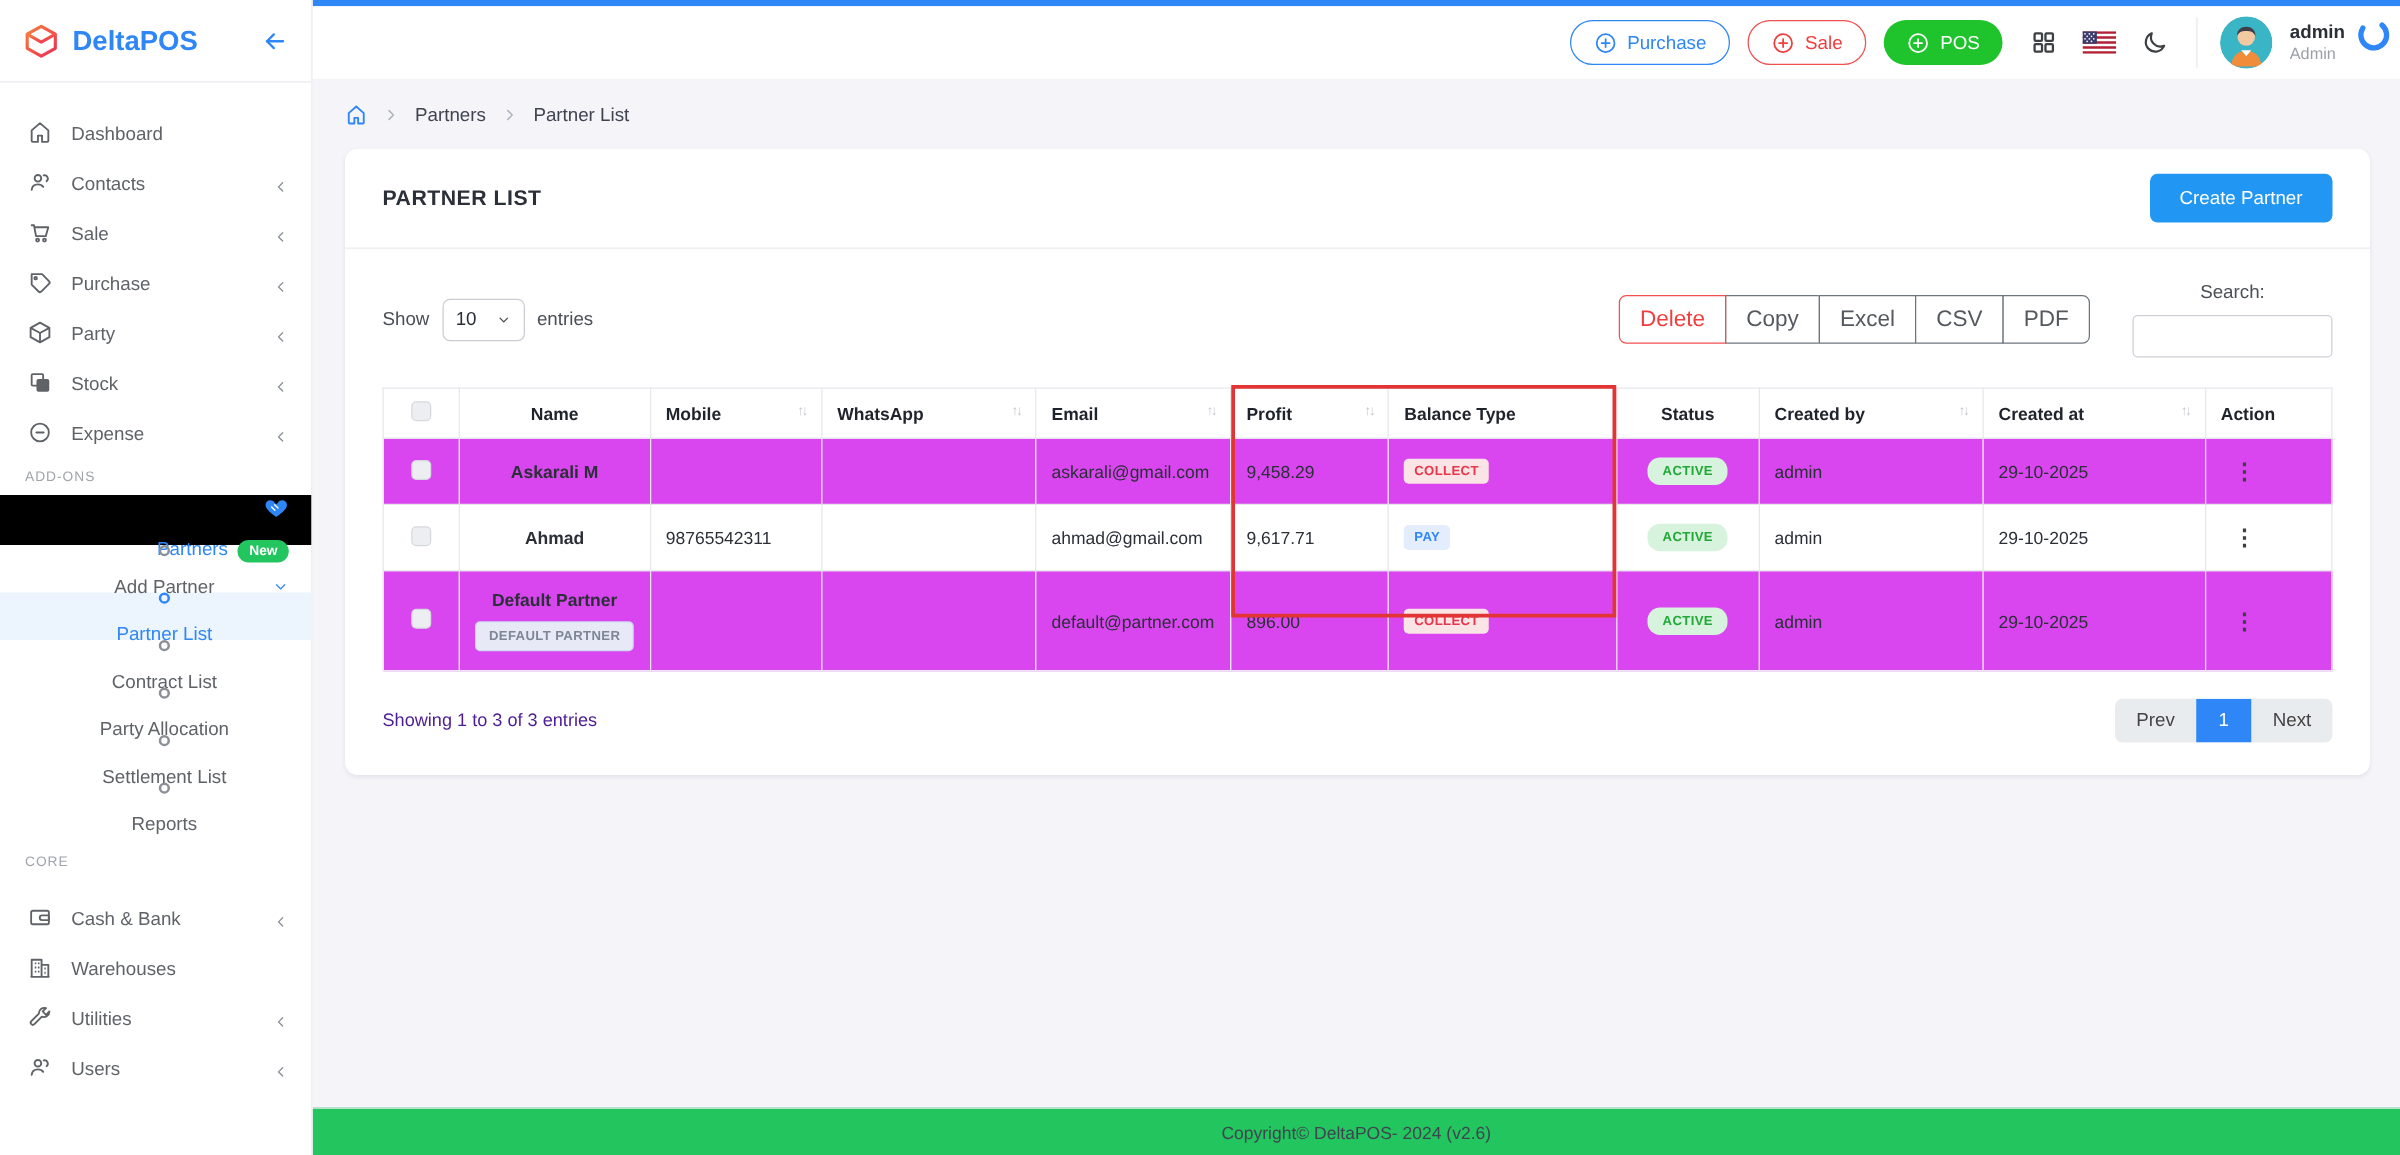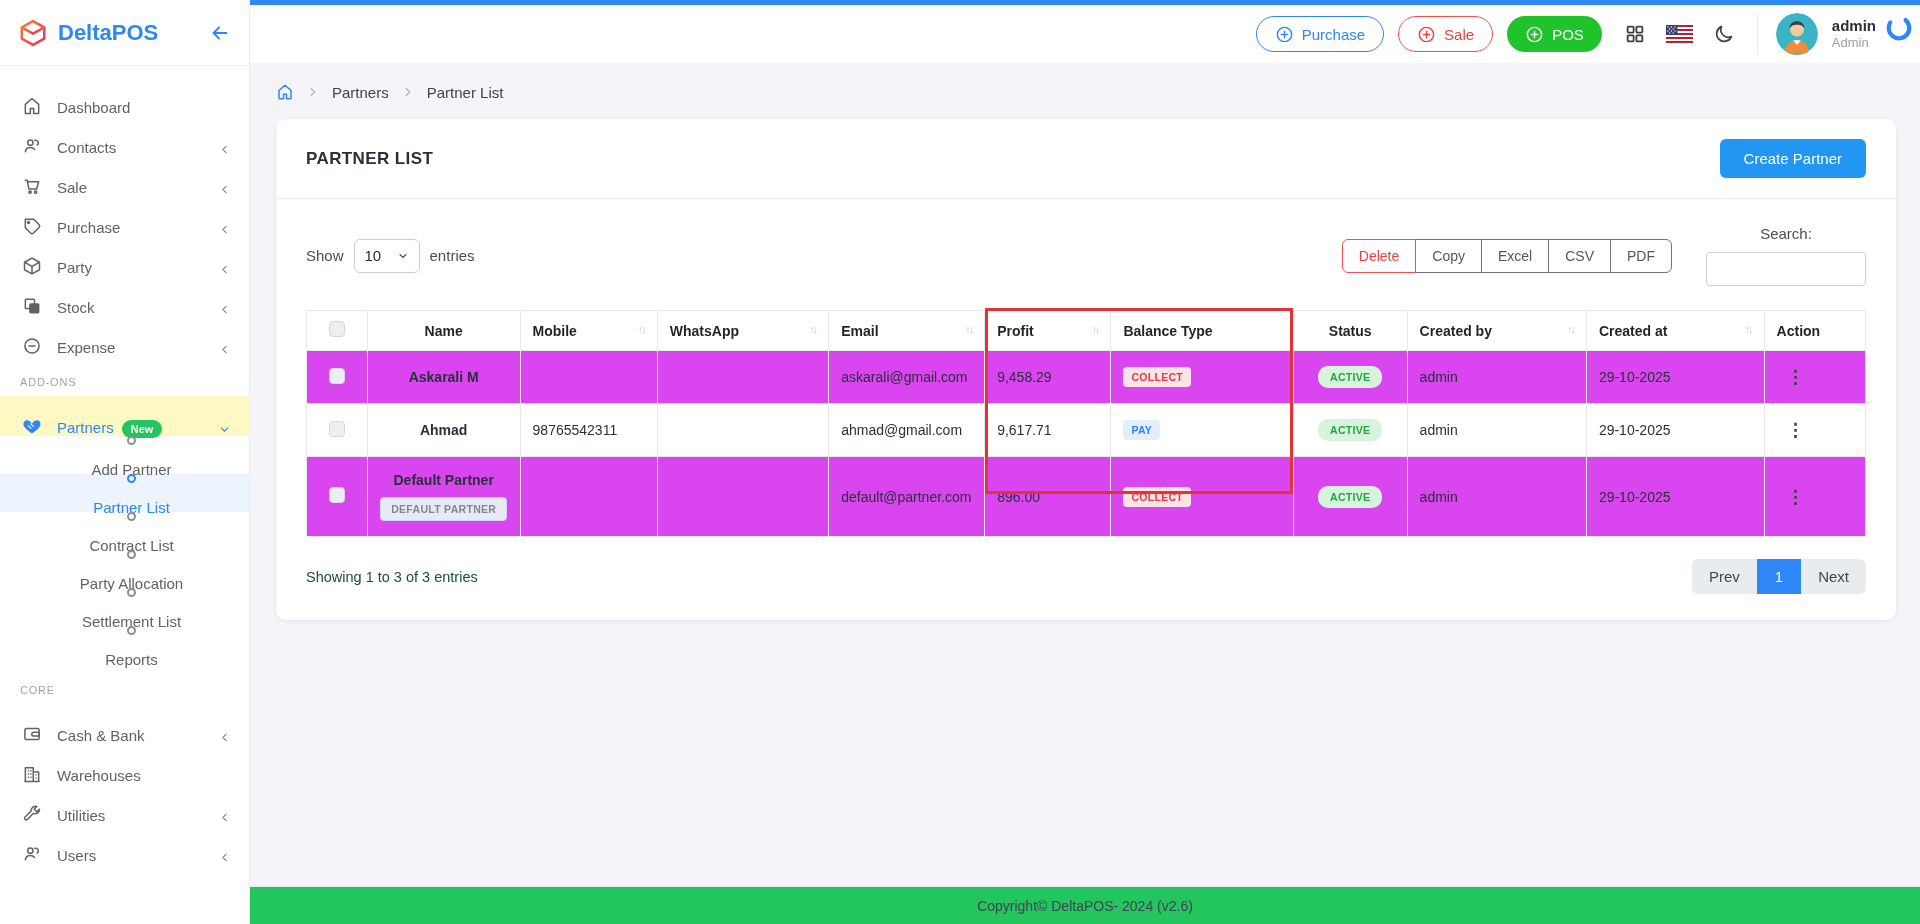--- a/index.html
+++ b/index.html
@@ -9,21 +9,21 @@
   .sidebar { position:absolute; left:0; top:0; bottom:0; width:250px; background:#fff; border-right:1px solid #ececf1; z-index:20; }
   .logo-row { height:66px; display:flex; align-items:center; padding:0 18px; gap:10px; border-bottom:1px solid #ececf1; }
   .logo-text { font-size:22px; font-weight:bold; color:#2e86f7; flex:1; }
   .collapse-arrow { color:#2e86f7; cursor:pointer; display:flex; }
   .menu { padding-top:10px; }
   .s-item { height:40px; display:flex; align-items:flex-end; padding:0 18px 0 22px; gap:15px; color:#5f6368; font-size:15px; cursor:pointer; }
   .s-item .s-lbl { flex:1; }
   .s-ico { display:flex; width:20px; justify-content:center; }
   .chev { display:flex; color:#8a8f98; }
   .sec-label { margin:20px 0 8px 20px; font-size:11px; color:#a0a4ab; letter-spacing:.8px; }
-  .s-item.active-parent { background:#fef9c3; color:#2e86f7; }
+  .s-item.active-parent { background:#000000; color:#2e86f7;flex-direction:column; }
   .s-item.active-parent .chev { color:#2e86f7; }
   .new-badge { background:#22c55e; color:#fff; font-size:11px; font-weight:bold; padding:3px 9px; border-radius:11px; margin-left:8px; }
   .s-sub { height:38px; display:flex; align-items:center; padding:0 18px 0 32px; gap:16px; color:#5f6368; font-size:15px; cursor:pointer;flex-direction:column; }
   .bullet { width:9px; height:9px; border:2px solid #8a8f98; border-radius:50%; flex:none; }
   .s-sub.active { background:#ecf5fe; color:#2e86f7; }
   .s-sub.active .bullet { border-color:#2e86f7; }
 
   
   .main { margin-left:250px; height:100%; position:relative; }
   .top-loader { height:5px; background:#2e86f7; }
@@ -48,21 +48,21 @@
   
   .card { margin:0 24px 0 26px; background:#fff; border-radius:10px; box-shadow:0 1px 4px rgba(30,40,60,.08); }
   .card-head { padding:20px 30px; display:flex; align-items:center; justify-content:space-between; border-bottom:1px solid #ececf0; }
   .page-title { font-size:17px; font-weight:bold; color:#2b2f38; letter-spacing:.4px; }
   .create-btn { background:#2196f3; color:#fff; border:none; border-radius:6px; padding:11px 24px; font-size:15px; cursor:pointer; font-family:inherit; }
 
   .controls { display:flex; align-items:center; padding:26px 30px 14px; }
   .show-group { display:flex; align-items:center; gap:10px; font-size:15px; color:#4a4f57; }
   .entries-select { width:66px; height:34px; border:1px solid #c9ccd4; border-radius:6px; display:flex; align-items:center; justify-content:space-between; padding:0 10px; cursor:pointer; color:#2b2f38; }
   .export-group { margin-left:auto; display:flex; }
-  .exp-btn { font-family:inherit; font-size:14px; padding:8px 16px; background:#fff; border:1px solid #6c757d; color:#55595f; margin-left:-1px; cursor:pointer; }
+  .exp-btn { font-family:inherit; font-size:18px; padding:8px 16px; background:#fff; border:1px solid #6c757d; color:#55595f; margin-left:-1px; cursor:pointer; }
   .exp-btn.first { border-radius:6px 0 0 6px; margin-left:0; }
   .exp-btn.last { border-radius:0 6px 6px 0; }
   .exp-btn.delete { color:#f03e3e; border-color:#f05050; position:relative; z-index:2; }
   .search-group { display:flex; align-items:center; gap:10px; margin-left:34px; font-size:15px; color:#4a4f57;flex-direction:column; }
   .search-group input { width:160px; height:34px; border:1px solid #ced0d8; border-radius:4px; padding:0 8px; font-family:inherit; font-size:14px; outline:none; }
 
   
   .table-wrap { margin:10px 30px 0; position:relative; }
   table { width:100%; border-collapse:collapse; table-layout:fixed; }
   th, td { border:1px solid #e6e8ec; font-size:14px; }
@@ -76,21 +76,21 @@
   .badge { display:inline-block; font-size:10.5px; font-weight:bold; padding:4px 8px; border-radius:4px; letter-spacing:.3px; }
   .badge.collect { background:#fbe4e6; color:#e8374a; }
   .badge.pay { background:#e4edfb; color:#2e86f7; }
   .badge.active { background:#d8f3dd; color:#23a839; border-radius:10px; padding:5px 12px; }
   .badge.default-partner { background:#e7eaf6; color:#7f8694; border:1px solid #cfd9f0; padding:5px 10px; margin-top:9px; }
   .dots { font-size:18px; font-weight:bold; color:#3c4043; line-height:1; cursor:pointer; padding-left:10px; }
   .red-annotation { position:absolute; left:43.5%; width:19.8%; top:-2px; height:186px; border:3px solid #e23434; pointer-events:none; z-index:5; }
 
   
   .table-foot { display:flex; align-items:center; justify-content:space-between; padding:22px 30px 26px; }
-  .info-text { font-size:14.5px; color:#14532d; }
+  .info-text { font-size:14.5px; color:#4c1d95; }
   .pager { display:flex; background:#e9ecef; border-radius:6px; overflow:hidden; }
   .pg-btn { padding:9px 17px; font-size:15px; color:#444; cursor:pointer; }
   .pg-btn.active { background:#2e86f7; color:#fff; padding:9px 18px; }
 
   .footer { position:absolute; left:0; right:0; bottom:0; height:38px; background:#22c55e; border-top:1px solid #e8e8ee; display:flex; align-items:center; justify-content:center; font-size:14px; color:#3f4450; }
 
   svg { display:block; }
 </style>
 </head>
 <body>

